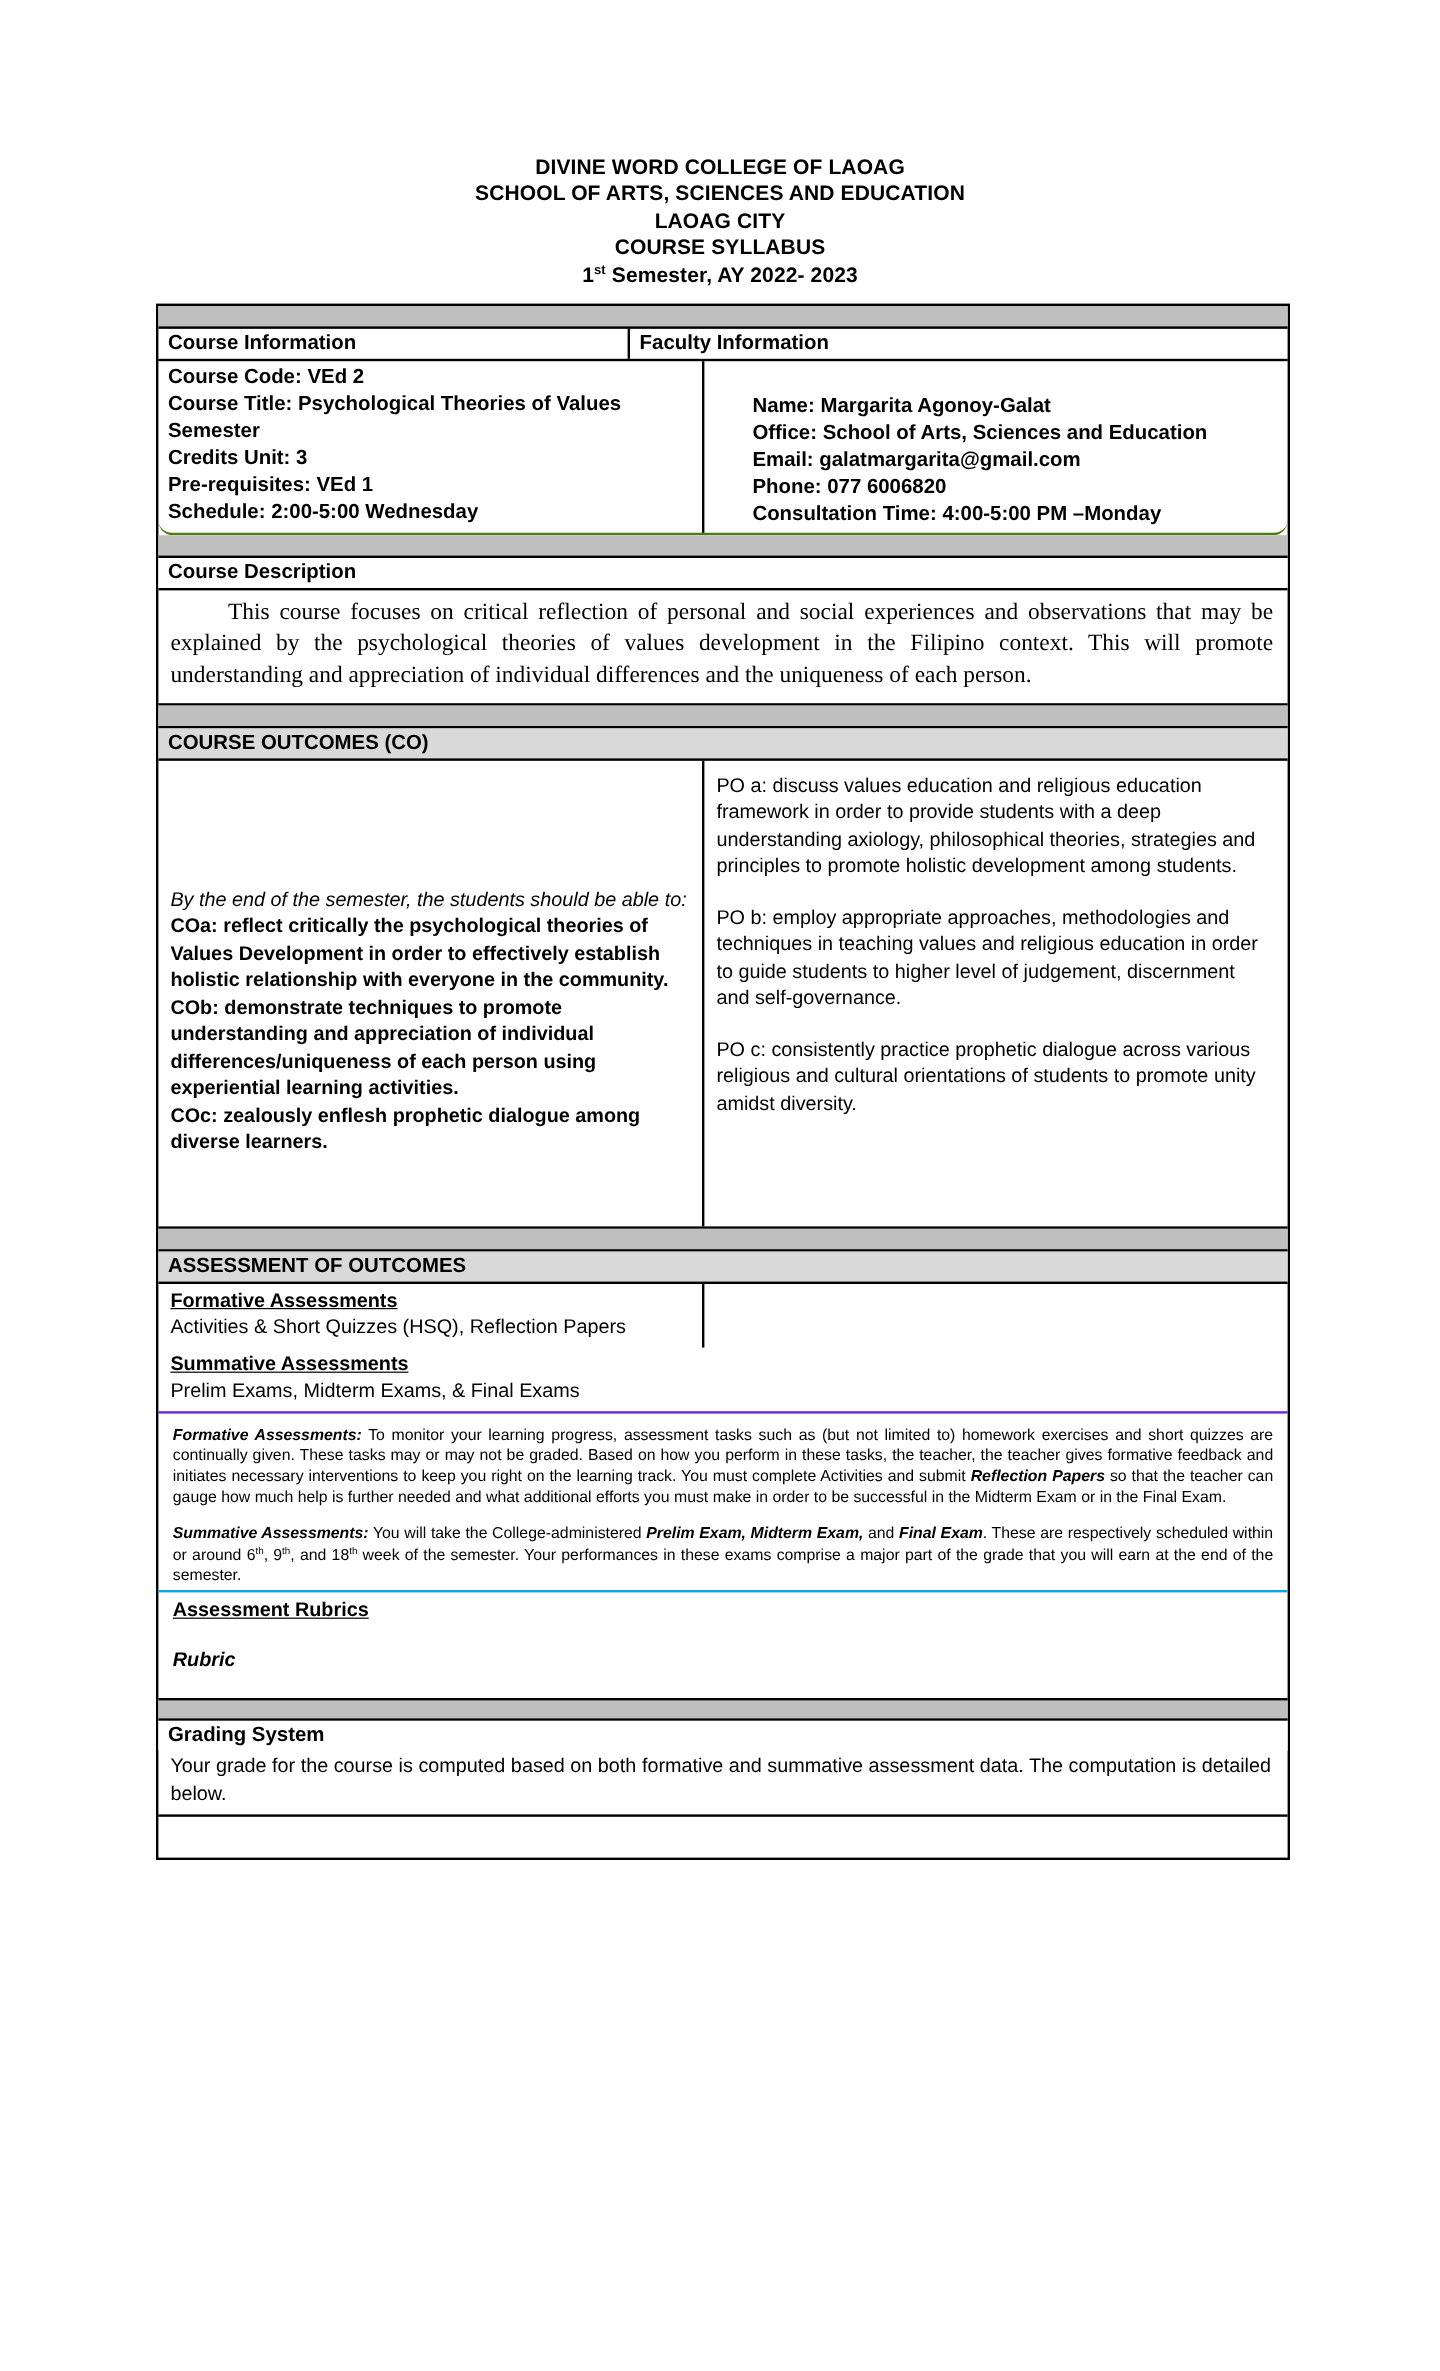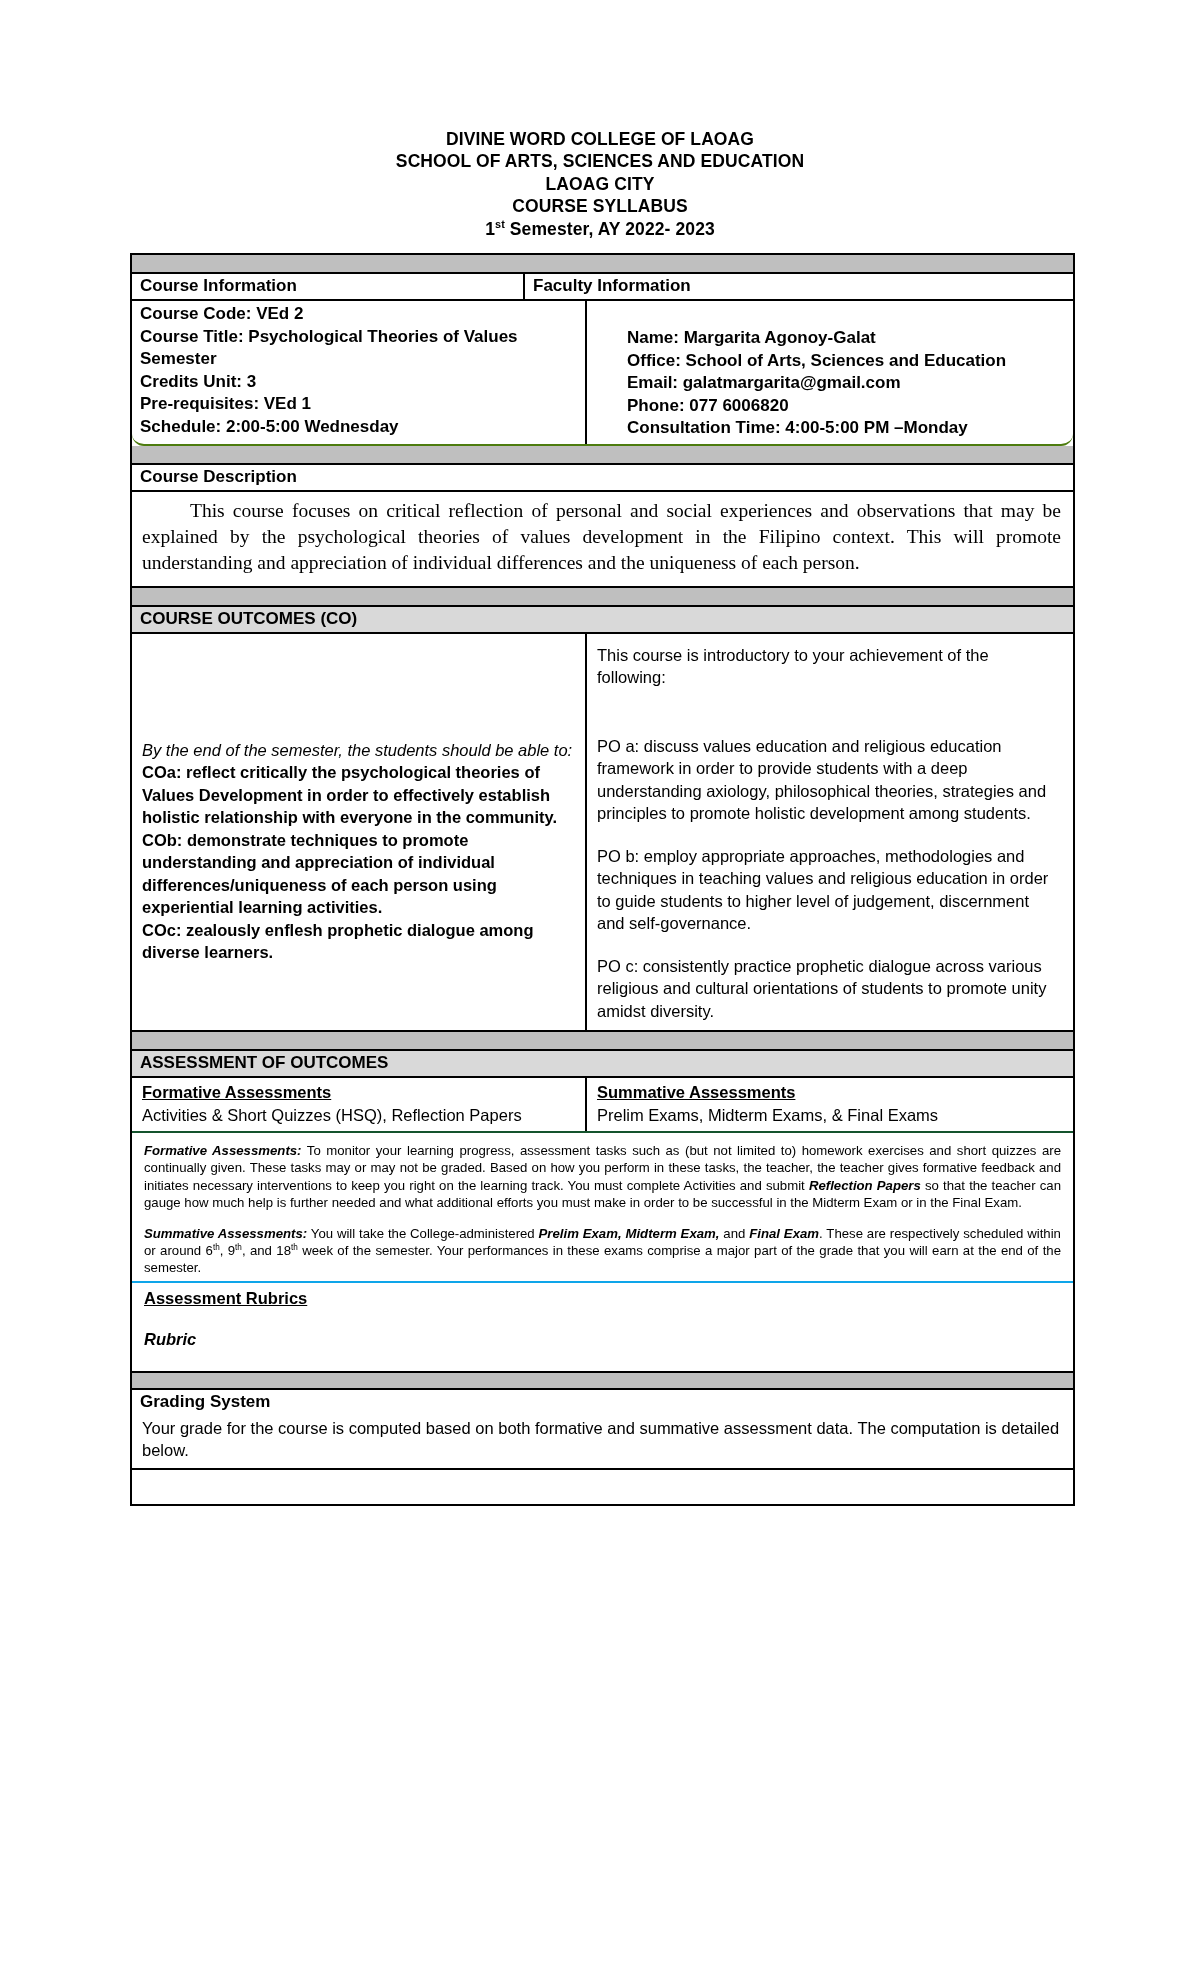--- a/index.html
+++ b/index.html
@@ -178,21 +178,22 @@
 
   .plain-para {
     font-size: 16.5px;
     line-height: 22.5px;
     padding: 2px 10px 4px 10px;
     border-bottom: 2px solid #000;
   }
 
   .assess-row {
     display: flex;
-    border-bottom: 2px solid #14532d;
+    border-bottom: 2px solid #6d28d9;
+    flex-direction: column;
   }
   .assess-col {
     box-sizing: border-box;
     padding: 3px 10px 5px 10px;
     font-size: 16.5px;
     line-height: 22.5px;
   }
   .assess-col.left {
     width: 455px;
     border-right: 2px solid #000;
@@ -294,21 +295,20 @@
     <div class="co-row" style="border-bottom:2px solid #000;">
       <div class="co-left">
         <div class="co-left-inner">
           <div class="co-italic">By the end of the semester, the students should be able to:</div>
           <div class="co-bold">COa: reflect critically the psychological theories of Values Development in order to effectively establish holistic relationship with everyone in the community.</div>
           <div class="co-bold">COb: demonstrate techniques to promote understanding and appreciation of individual differences/uniqueness of each person using experiential learning activities.</div>
           <div class="co-bold">COc: zealously enflesh prophetic dialogue among diverse learners.</div>
         </div>
       </div>
       <div class="co-right">
-        <div class="po-intro">This course is introductory to your achievement of the following:</div>
         <div class="po-item">PO a: discuss values education and religious education framework in order to provide students with a deep understanding axiology, philosophical theories, strategies and principles to promote holistic development among students.</div>
         <div class="po-item">PO b: employ appropriate approaches, methodologies and techniques in teaching values and religious education in order to guide students to higher level of judgement, discernment and self-governance.</div>
         <div class="po-item">PO c: consistently practice prophetic dialogue across various religious and cultural orientations of students to promote unity amidst diversity.</div>
       </div>
     </div>
 
     <div class="band"></div>
 
     <div class="sec-title shaded">ASSESSMENT OF OUTCOMES</div>
 

